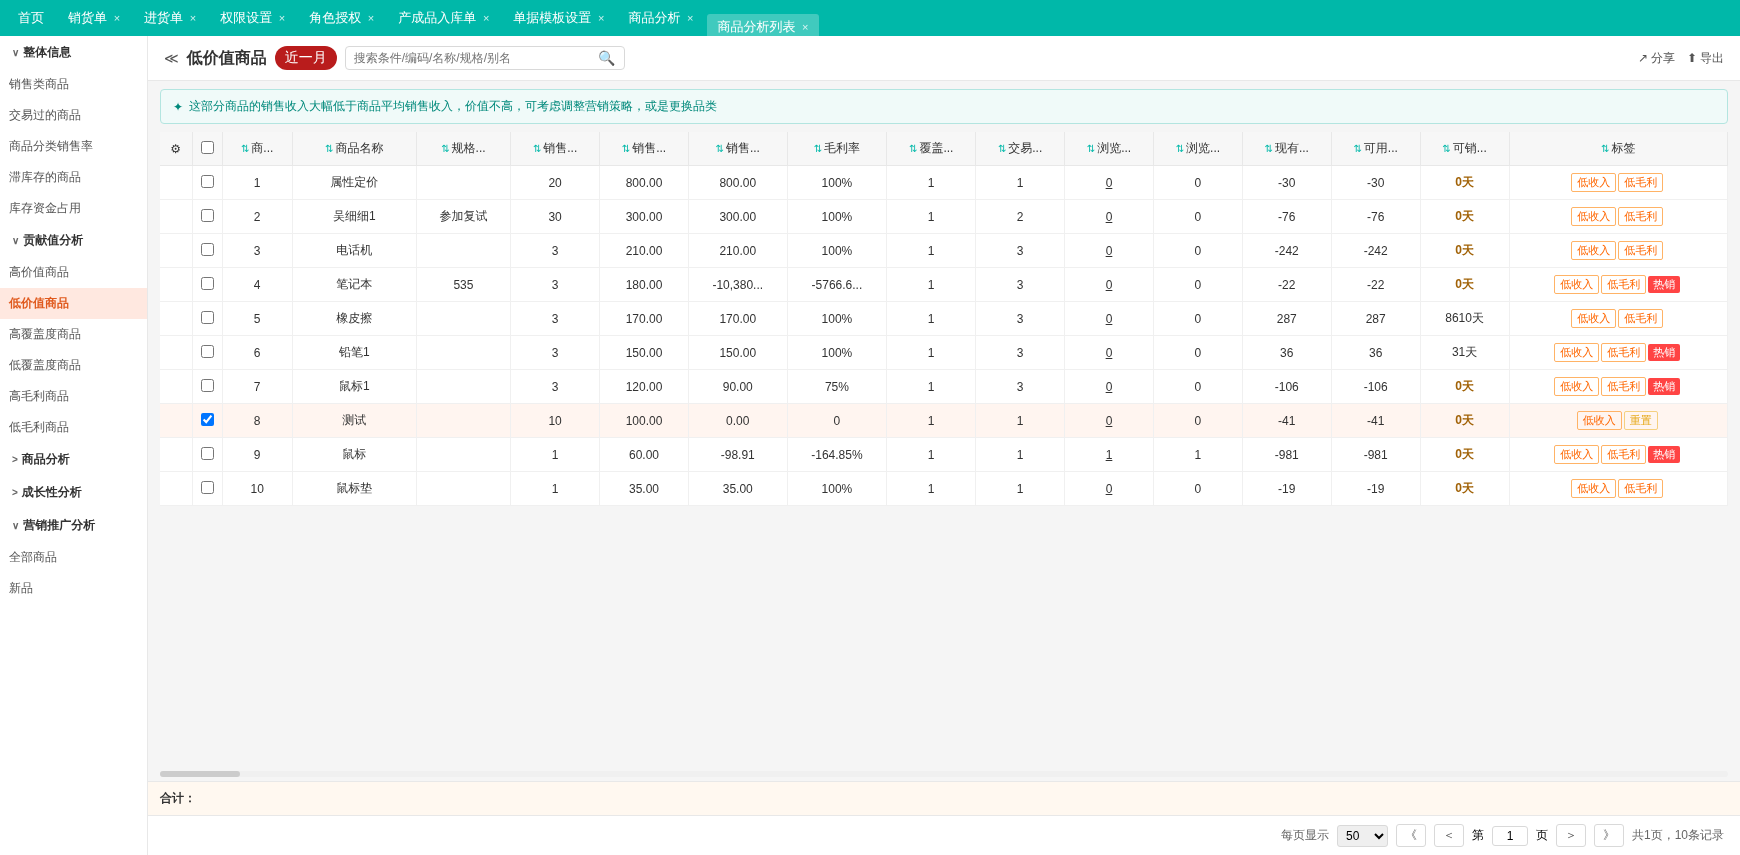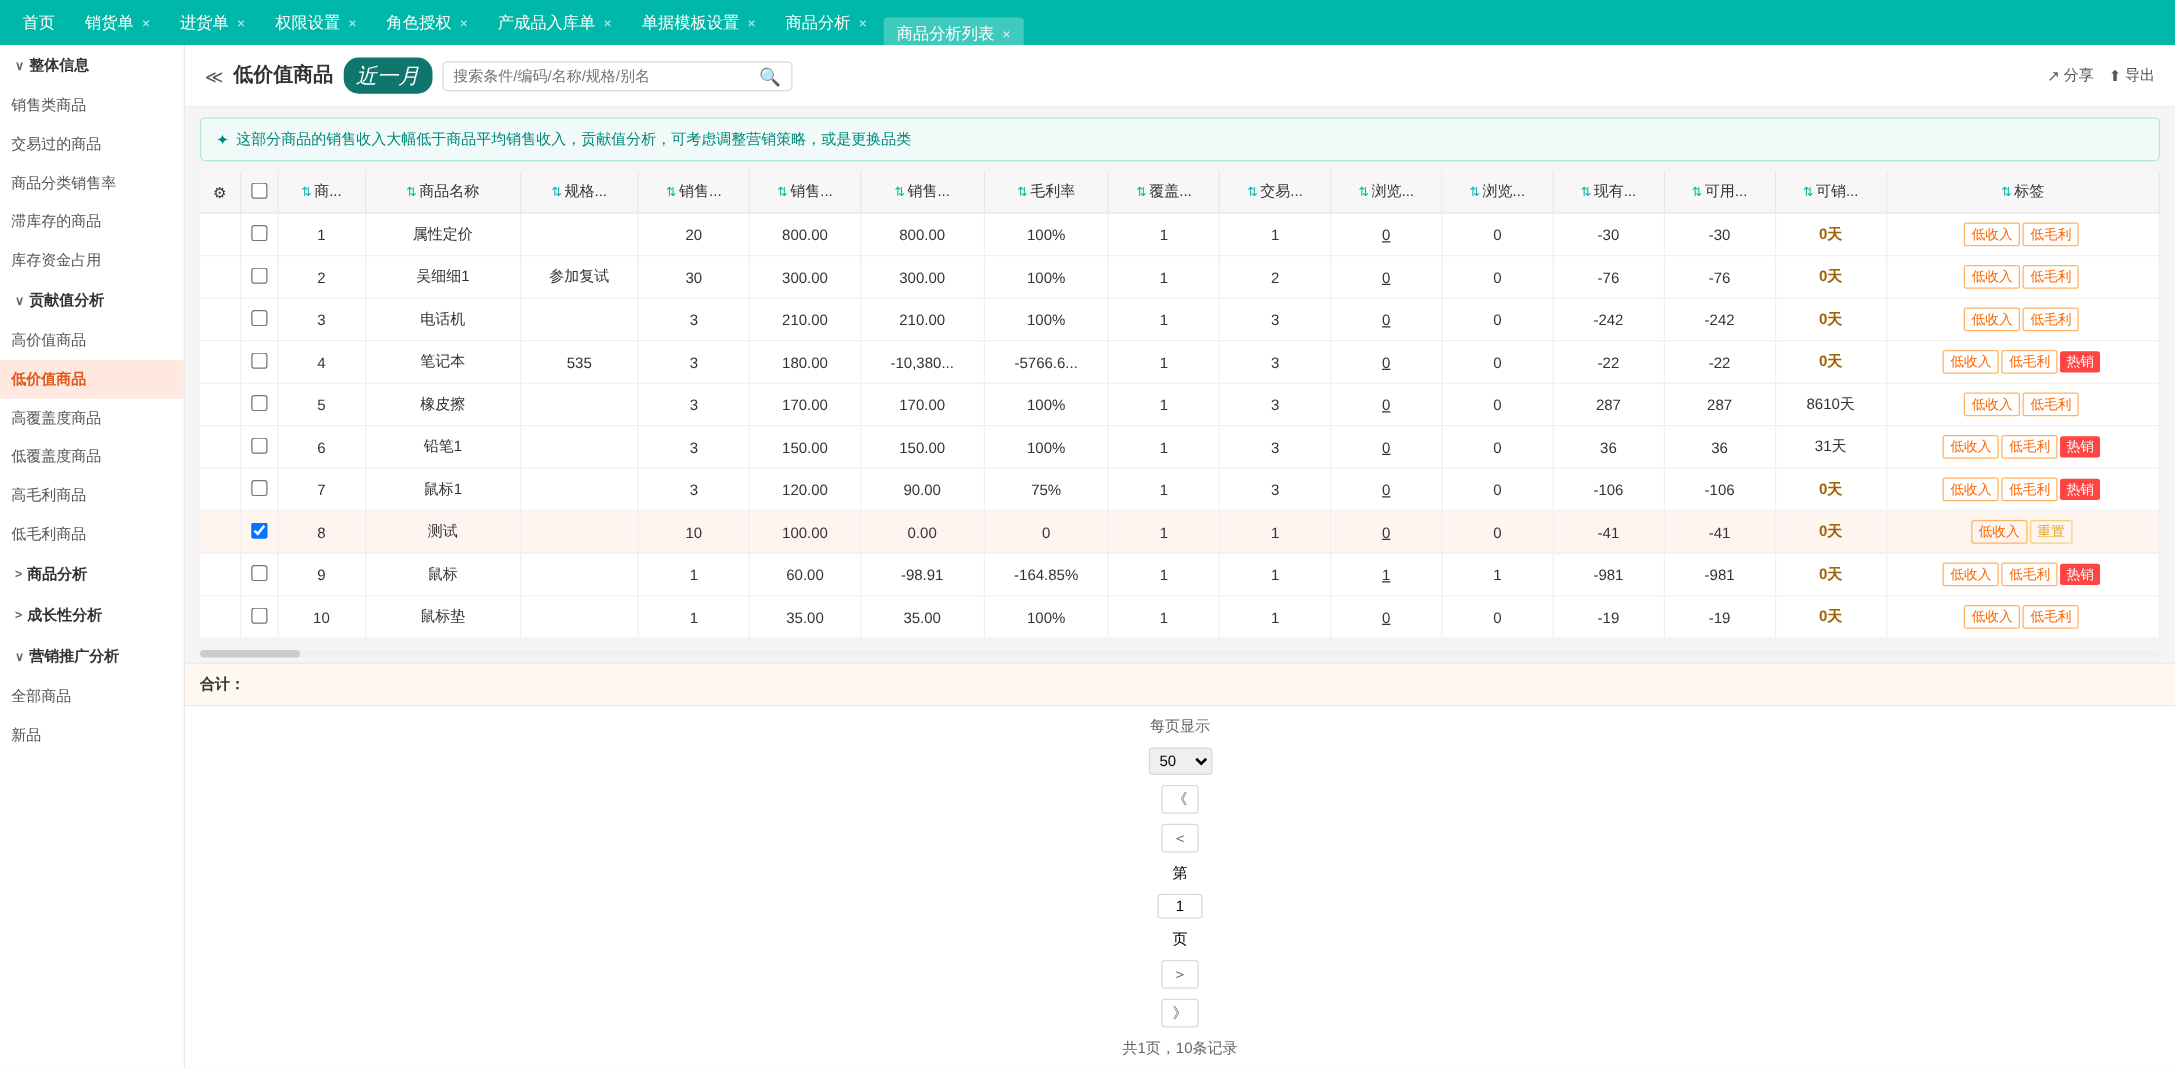--- a/index.html
+++ b/index.html
@@ -76,27 +76,26 @@
       align-items: center;
       gap: 8px;
       border-bottom: 1px solid #e8e8e8;
     }
     .page-title {
       font-size: 16px;
       font-weight: bold;
       color: #333;
     }
     .filter-btn {
-      background: #0f766e;
+      background: #b91c1c;
       color: #fff;
       padding: 3px 10px;
       border-radius: 12px;
-      font-size: 17px;
+      font-size: 14px;
       cursor: pointer;
-      font-style: italic;
     }
     .search-box {
       display: flex;
       align-items: center;
       border: 1px solid #d9d9d9;
       border-radius: 4px;
       padding: 3px 8px;
       flex: 1;
       max-width: 280px;
     }
@@ -205,21 +204,20 @@
     
     .pagination {
       background: #fff;
       border-top: 1px solid #e8e8e8;
       padding: 8px 16px;
       display: flex;
       align-items: center;
       justify-content: flex-end;
       gap: 8px;
       font-size: 12px;
-      flex-direction: column;
     }
     .pagination .page-size-label { color: #666; }
     .pagination select {
       border: 1px solid #d9d9d9;
       border-radius: 3px;
       padding: 2px 4px;
       font-size: 12px;
     }
     .pagination .page-btn {
       border: 1px solid #d9d9d9;
@@ -331,21 +329,21 @@
         </span>
         <span class="action-btn">
           <span>⬆</span>
           <span>导出</span>
         </span>
       </div>
     </div>
 
     <div class="notice-bar">
       <span>✦</span>
-      <span>这部分商品的销售收入大幅低于商品平均销售收入，贡献值分析，可考虑调整营销策略，或是更换品类</span>
+      <span>这部分商品的销售收入大幅低于商品平均销售收入，价值不高，可考虑调整营销策略，或是更换品类</span>
     </div>
 
     <div class="table-container">
       <table>
         <thead>
           <tr>
             <th style="width:32px;"><span>⚙</span></th>
             <th style="width:30px;"><input type="checkbox" style=""></th>
             <th><span class="col-sort">⇅</span>商...</th>
             <th style="min-width:80px;"><span class="col-sort">⇅</span>商品名称</th>

